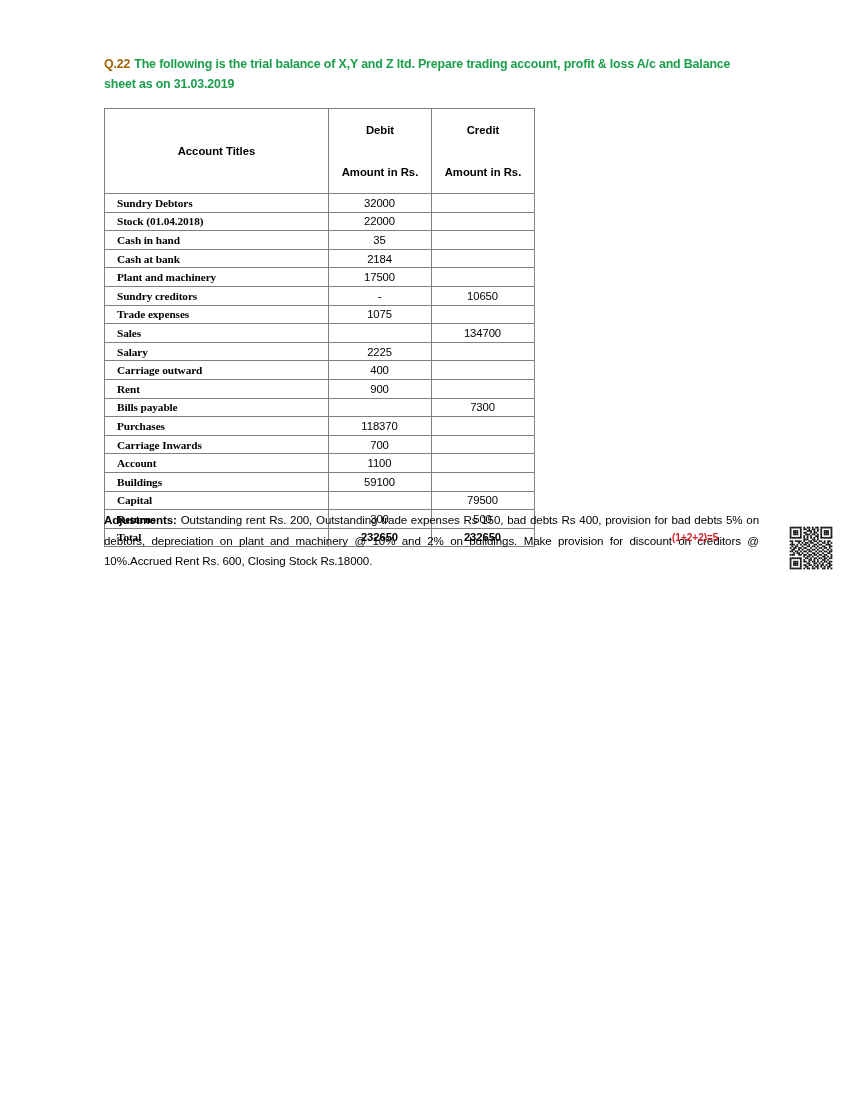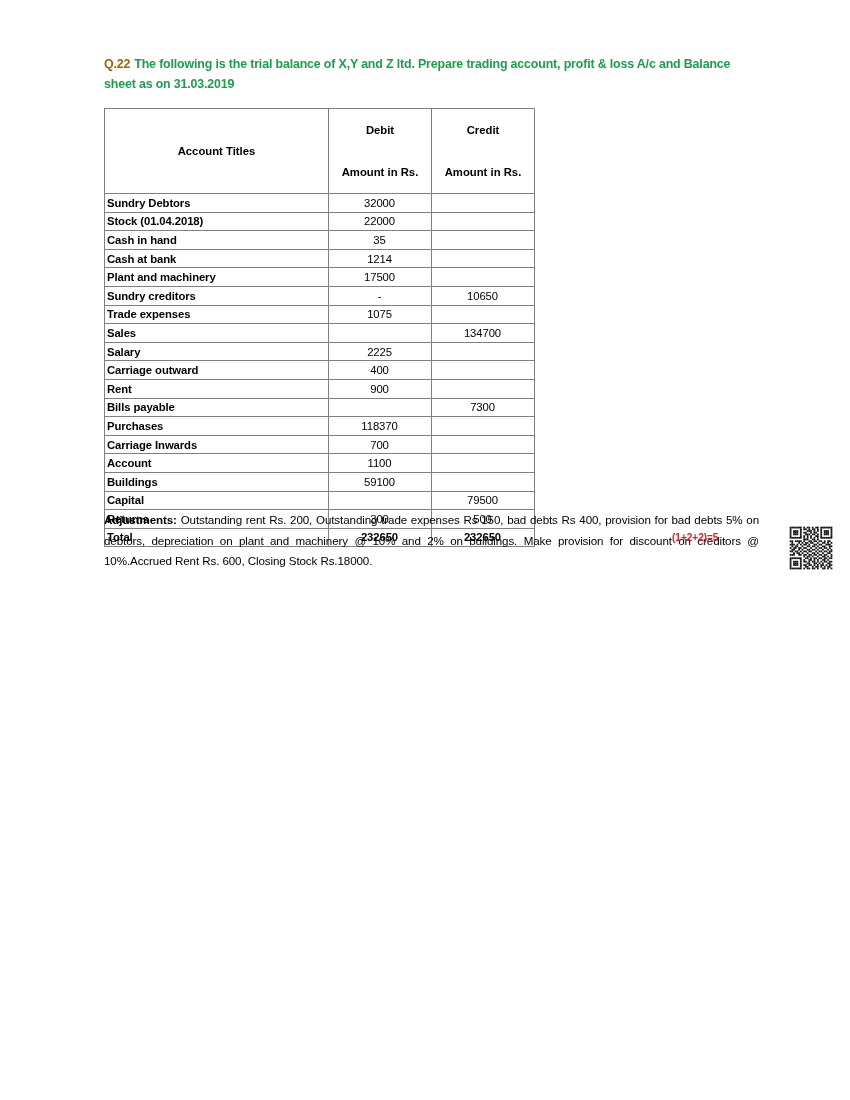--- a/index.html
+++ b/index.html
@@ -71,21 +71,22 @@
     height: 18px;
   }
   #trial-balance-table thead th.title-cell {
     vertical-align: middle;
     margin-left: 36px;
   }
   #trial-balance-table tbody td.col-label {
     text-align: left;
     font-weight: bold;
     letter-spacing: -0.1px;
-    padding-left: 2px;
+    padding-left: 12px;
+    font-family: Liberation Serif, serif;
   }
   #trial-balance-table tbody td.col-num {
     text-align: center;
     padding-right: 6px;
     letter-spacing: -0.1px;
   }
   #trial-balance-table tbody tr.total-row td {
     font-weight: bold;
   }
 
@@ -159,21 +160,21 @@
         <td class="col-num">22000</td>
         <td class="col-num"></td>
       </tr>
       <tr>
         <td class="col-label">Cash in hand</td>
         <td class="col-num">35</td>
         <td class="col-num"></td>
       </tr>
       <tr>
         <td class="col-label">Cash at bank</td>
-        <td class="col-num">1214</td>
+        <td class="col-num">2184</td>
         <td class="col-num"></td>
       </tr>
       <tr>
         <td class="col-label">Plant and machinery</td>
         <td class="col-num">17500</td>
         <td class="col-num"></td>
       </tr>
       <tr>
         <td class="col-label">Sundry creditors</td>
         <td class="col-num">-</td>

